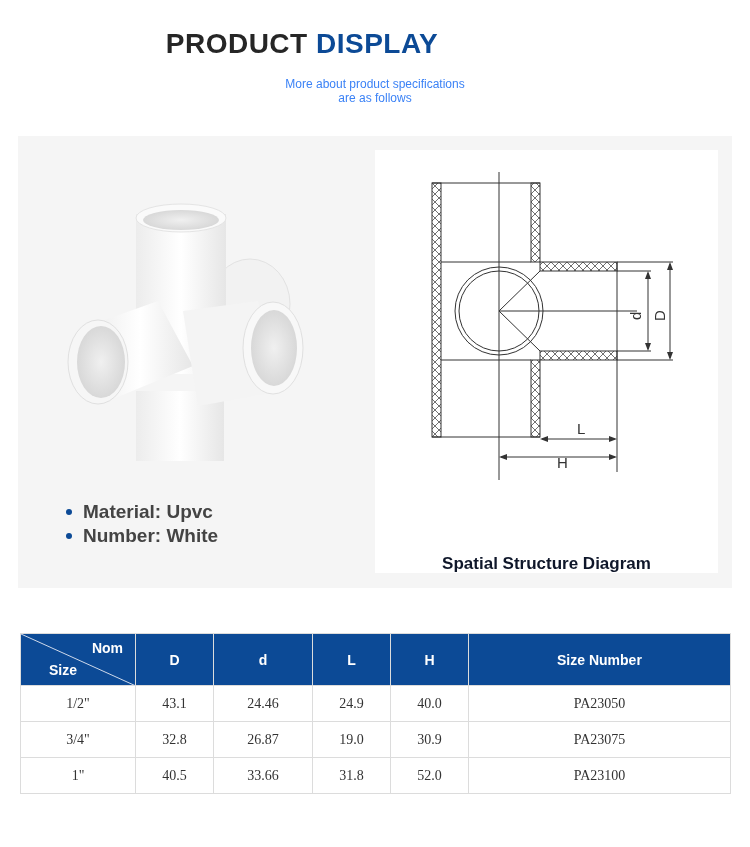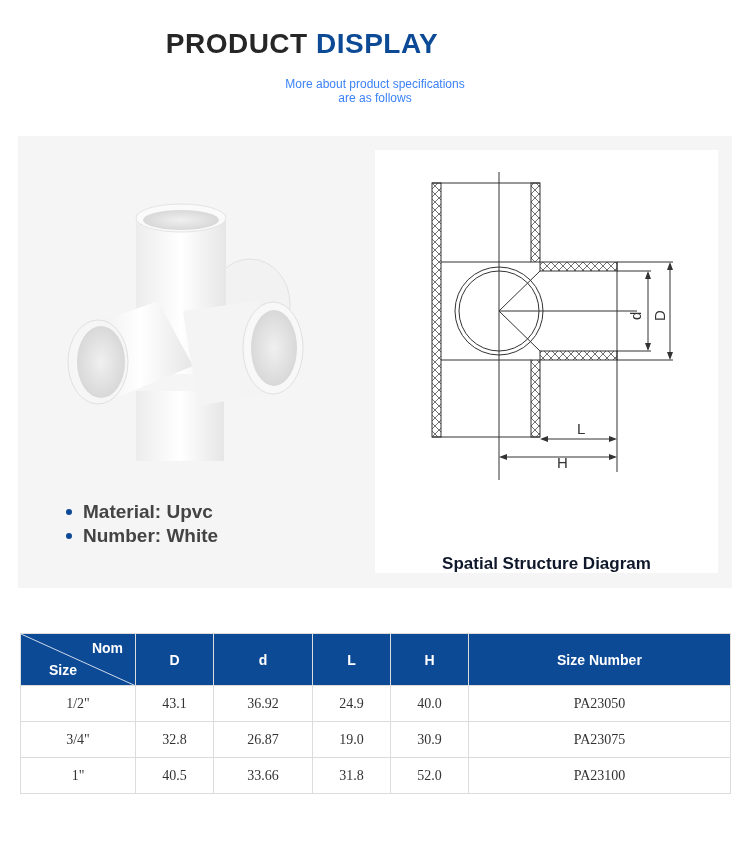--- a/index.html
+++ b/index.html
@@ -155,21 +155,21 @@
       <th>d</th>
       <th>L</th>
       <th>H</th>
       <th>Size Number</th>
     </tr>
   </thead>
   <tbody>
     <tr>
       <td>1/2"</td>
       <td>43.1</td>
-      <td>36.92</td>
+      <td>24.46</td>
       <td>24.9</td>
       <td>40.0</td>
       <td>PA23050</td>
     </tr>
     <tr>
       <td>3/4"</td>
       <td>32.8</td>
       <td>26.87</td>
       <td>19.0</td>
       <td>30.9</td>

